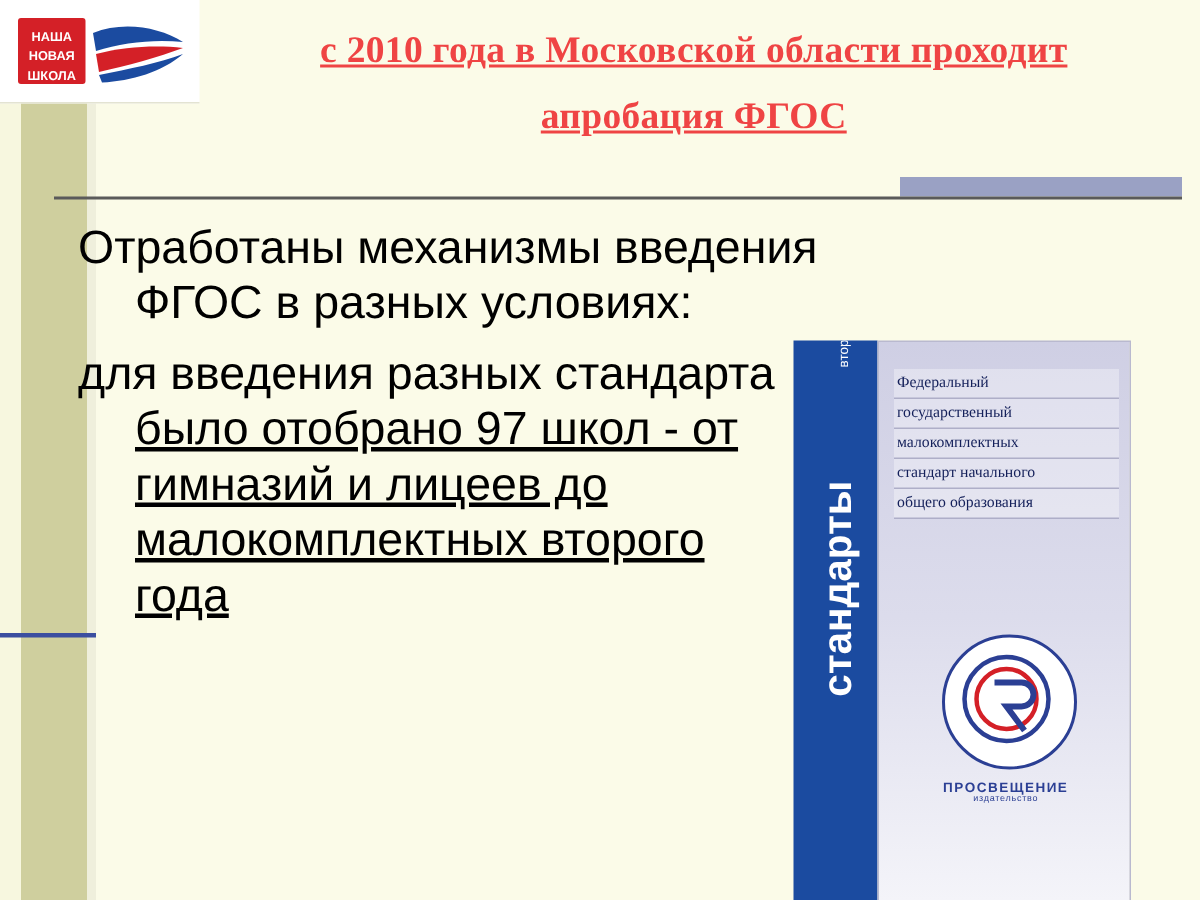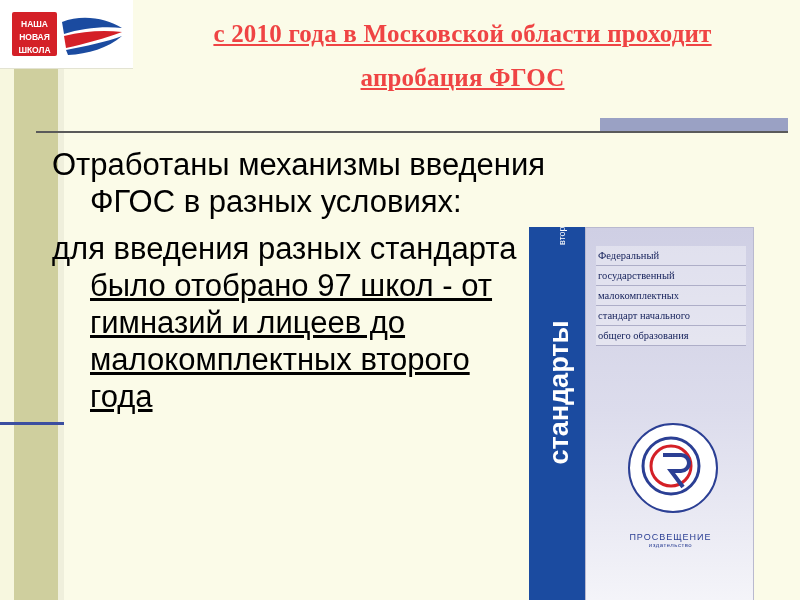--- a/index.html
+++ b/index.html
@@ -240,23 +240,22 @@
     top: 292px;
     width: 169px;
     text-align: center;
     font-family: "Liberation Sans", sans-serif;
     font-size: 8px;
     color: #2b3f94;
     letter-spacing: 1px;
   }
   .book-pub .pub-name {
     font-size: 9px;
-    font-weight: normal;
+    font-weight: bold;
     display: block;
-    margin-top: 12px;
   }
   .book-pub .pub-sub {
     font-size: 6px;
     display: block;
     letter-spacing: 0.5px;
   }
   .book-wave {
     position: absolute;
     left: 56px;
     bottom: 0;

